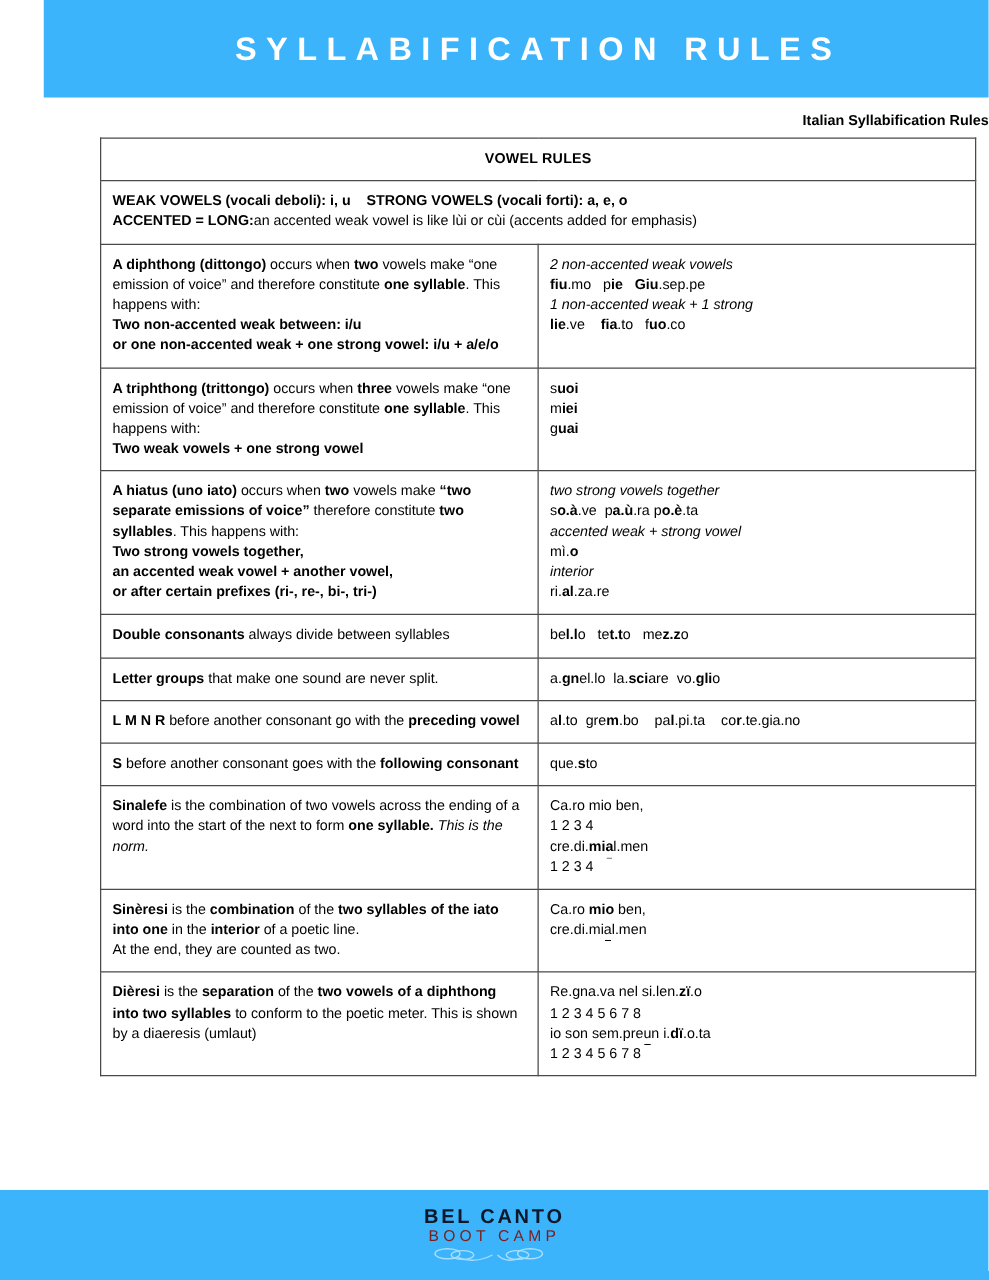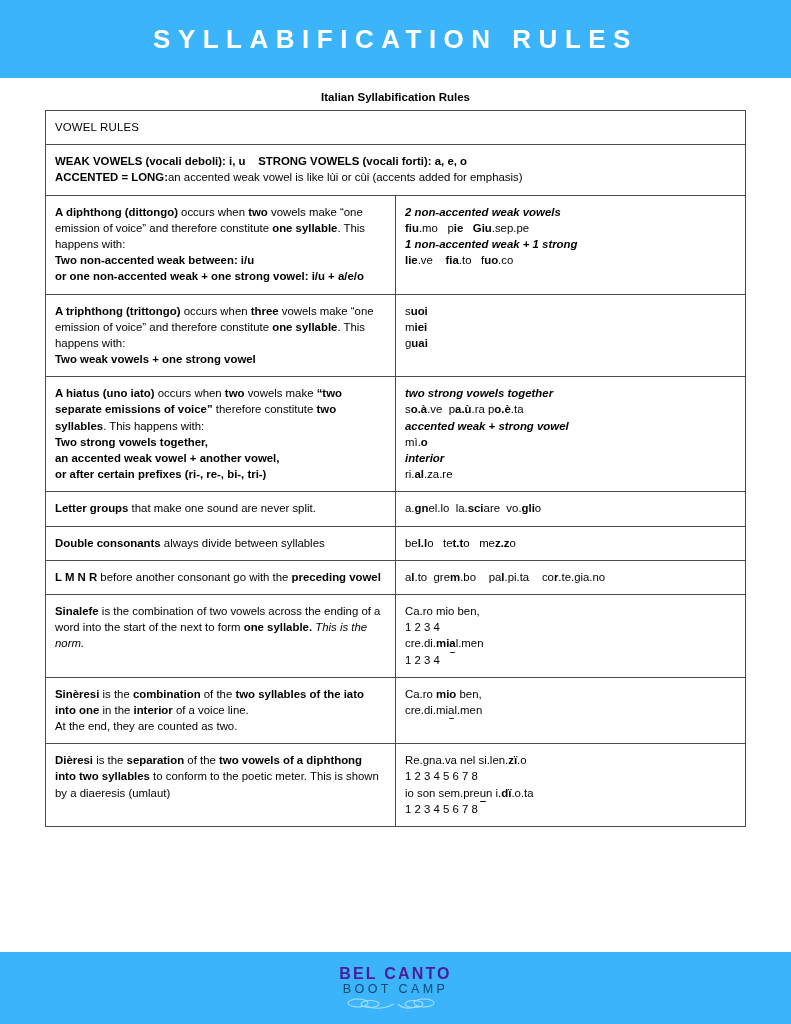--- a/index.html
+++ b/index.html
@@ -7,20 +7,21 @@
     margin: 0; padding: 0;
     width: 791px; height: 1024px;
     background: #ffffff;
     font-family: "Liberation Sans", sans-serif;
   }
   .page {
     position: relative;
     width: 791px; height: 1024px;
     overflow: hidden;
     background: #ffffff;
+    padding-left: 35px;
   }
 
   
   .banner {
     width: 791px;
     height: 78px;
     background: #3cb4fb;
     display: flex;
     align-items: center;
     justify-content: center;
@@ -29,21 +30,21 @@
     color: #ffffff;
     font-size: 26px;
     font-weight: bold;
     letter-spacing: 7.5px;
     white-space: nowrap;
     font-family: "Liberation Sans", sans-serif;
   }
 
   
   .doc-title {
-    text-align: center;
+    text-align: right;
     font-size: 11.5px;
     font-weight: bold;
     color: #000;
     margin-top: 13px;
     margin-bottom: 7px;
   }
 
   
   .tbl-wrap {
     padding: 0 45px;
@@ -56,32 +57,33 @@
   }
   table.rules td {
     border: 1.3px solid #4a4a4a;
     vertical-align: top;
     padding: 8px 9px 9px 9px;
     font-size: 11.4px;
     line-height: 1.42;
     color: #000;
   }
   td.sec-head {
-    font-weight: normal;
+    text-align: center;
+    font-weight: bold;
     font-size: 11.6px;
     padding: 7px 6px 8px 6px;
     letter-spacing: 0.2px;
   }
   td.full {
     padding: 8px 9px 9px 9px;
   }
   td.rule-col { width: 350px; margin-top: 22px; }
   td.ex-col   { width: 351px; }
 
-  .ex-col .it { font-style: italic; font-weight: bold; }
+  .ex-col .it { font-style: italic; }
   b { font-weight: bold; }
   i { font-style: italic; }
 
   
   .undermark {
     position: relative;
     display: inline-block;
   }
   .undermark::after {
     content: "";
@@ -101,28 +103,28 @@
     bottom: 0;
     width: 791px;
     height: 72px;
     background: #3cb4fb;
     display: flex;
     flex-direction: column;
     align-items: center;
     justify-content: center;
   }
   .brand-1 {
-    color: #4c1d95;
+    color: #0f172a;
     font-size: 16px;
     font-weight: bold;
     letter-spacing: 2.2px;
     line-height: 1.05;
   }
   .brand-2 {
-    color: #0c4a6e;
+    color: #7f1d1d;
     font-size: 12.5px;
     font-weight: normal;
     letter-spacing: 3.4px;
     line-height: 1.2;
     margin-top: 0;
   }
   .flourish {
     margin-top: 1px;
     opacity: .55;
   }
@@ -196,62 +198,70 @@
         <div class="it">accented weak + strong vowel</div>
         <div><span>mì.</span><b>o</b></div>
         <div class="it">interior</div>
         <div><span>ri.</span><b>al</b><span>.za.re</span></div>
       </td>
     </tr>
 
 
     <tr>
       <td class="rule-col">
+        <div><b>Double consonants</b><span> always divide between syllables</span></div>
+      </td>
+      <td class="ex-col">
+        <div><span>be</span><b>l.l</b><span>o</span>&nbsp;&nbsp;&nbsp;<span>te</span><b>t.t</b><span>o</span>&nbsp;&nbsp;&nbsp;<span>me</span><b>z.z</b><span>o</span></div>
+      </td>
+    </tr>
+
+    <tr>
+      <td class="rule-col">
         <div><b>Letter groups</b><span> that make one sound are never split.</span></div>
       </td>
       <td class="ex-col">
         <div><span>a.</span><b>gn</b><span>el.lo</span>&nbsp;&nbsp;<span>la.</span><b>sci</b><span>are</span>&nbsp;&nbsp;<span>vo.</span><b>gli</b><span>o</span></div>
       </td>
     </tr>
 
     <tr>
       <td class="rule-col">
-        <div><b>Double consonants</b><span> always divide between syllables</span></div>
-      </td>
-      <td class="ex-col">
-        <div><span>be</span><b>l.l</b><span>o</span>&nbsp;&nbsp;&nbsp;<span>te</span><b>t.t</b><span>o</span>&nbsp;&nbsp;&nbsp;<span>me</span><b>z.z</b><span>o</span></div>
-      </td>
-    </tr>
-
-    <tr>
-      <td class="rule-col">
         <div><b>L M N R</b><span> before another consonant go with the </span><b>preceding vowel</b></div>
       </td>
       <td class="ex-col">
         <div><span>a</span><b>l</b><span>.to</span>&nbsp;&nbsp;<span>gre</span><b>m</b><span>.bo</span>&nbsp;&nbsp;&nbsp;&nbsp;<span>pa</span><b>l</b><span>.pi.ta</span>&nbsp;&nbsp;&nbsp;&nbsp;<span>co</span><b>r</b><span>.te.gia.no</span></div>
       </td>
     </tr>
 
+    <tr>
+      <td class="rule-col">
+        <div><b>S</b><span> before another consonant goes with the </span><b>following consonant</b></div>
+      </td>
+      <td class="ex-col">
+        <div><span>que.</span><b>s</b><span>to</span></div>
+      </td>
+    </tr>
 
 
     <tr>
       <td class="rule-col">
         <div><b>Sinalefe</b><span> is the combination of two vowels across the ending of a word into the start of the next to form </span><b>one syllable.</b><i> This is the norm.</i></div>
       </td>
       <td class="ex-col">
         <div>Ca.ro mio ben,</div>
         <div>1   2  3    4</div>
         <div><span>cre.di.</span><b>mi</b><b class="undermark">a</b><span>l.men</span></div>
         <div>1    2     3      4</div>
       </td>
     </tr>
 
     <tr>
       <td class="rule-col">
-        <div><b>Sinèresi</b><span> is the </span><b>combination</b><span> of the </span><b>two syllables of the iato into one</b><span> in the </span><b>interior</b><span> of a voice line.</span></div>
+        <div><b>Sinèresi</b><span> is the </span><b>combination</b><span> of the </span><b>two syllables of the iato into one</b><span> in the </span><b>interior</b><span> of a poetic line.</span></div>
         <div>At the end, they are counted as two.</div>
       </td>
       <td class="ex-col">
         <div><span>Ca.ro </span><b>mio</b><span> ben,</span></div>
         <div><span>cre.di.mi</span><span class="undermark">a</span><span>l.men</span></div>
       </td>
     </tr>
 
     <tr>
       <td class="rule-col">

